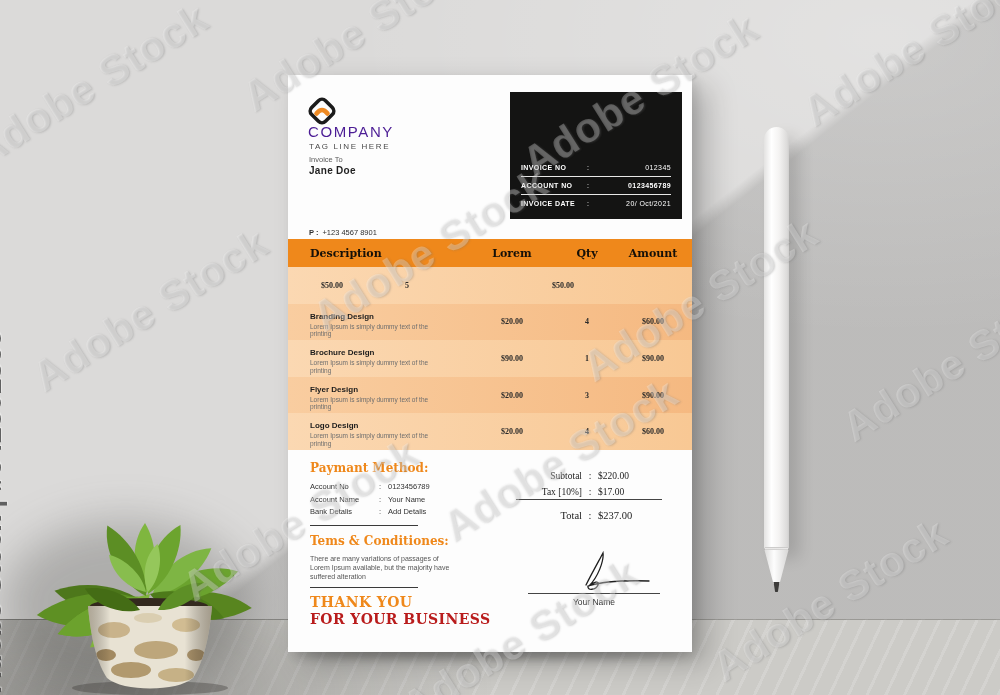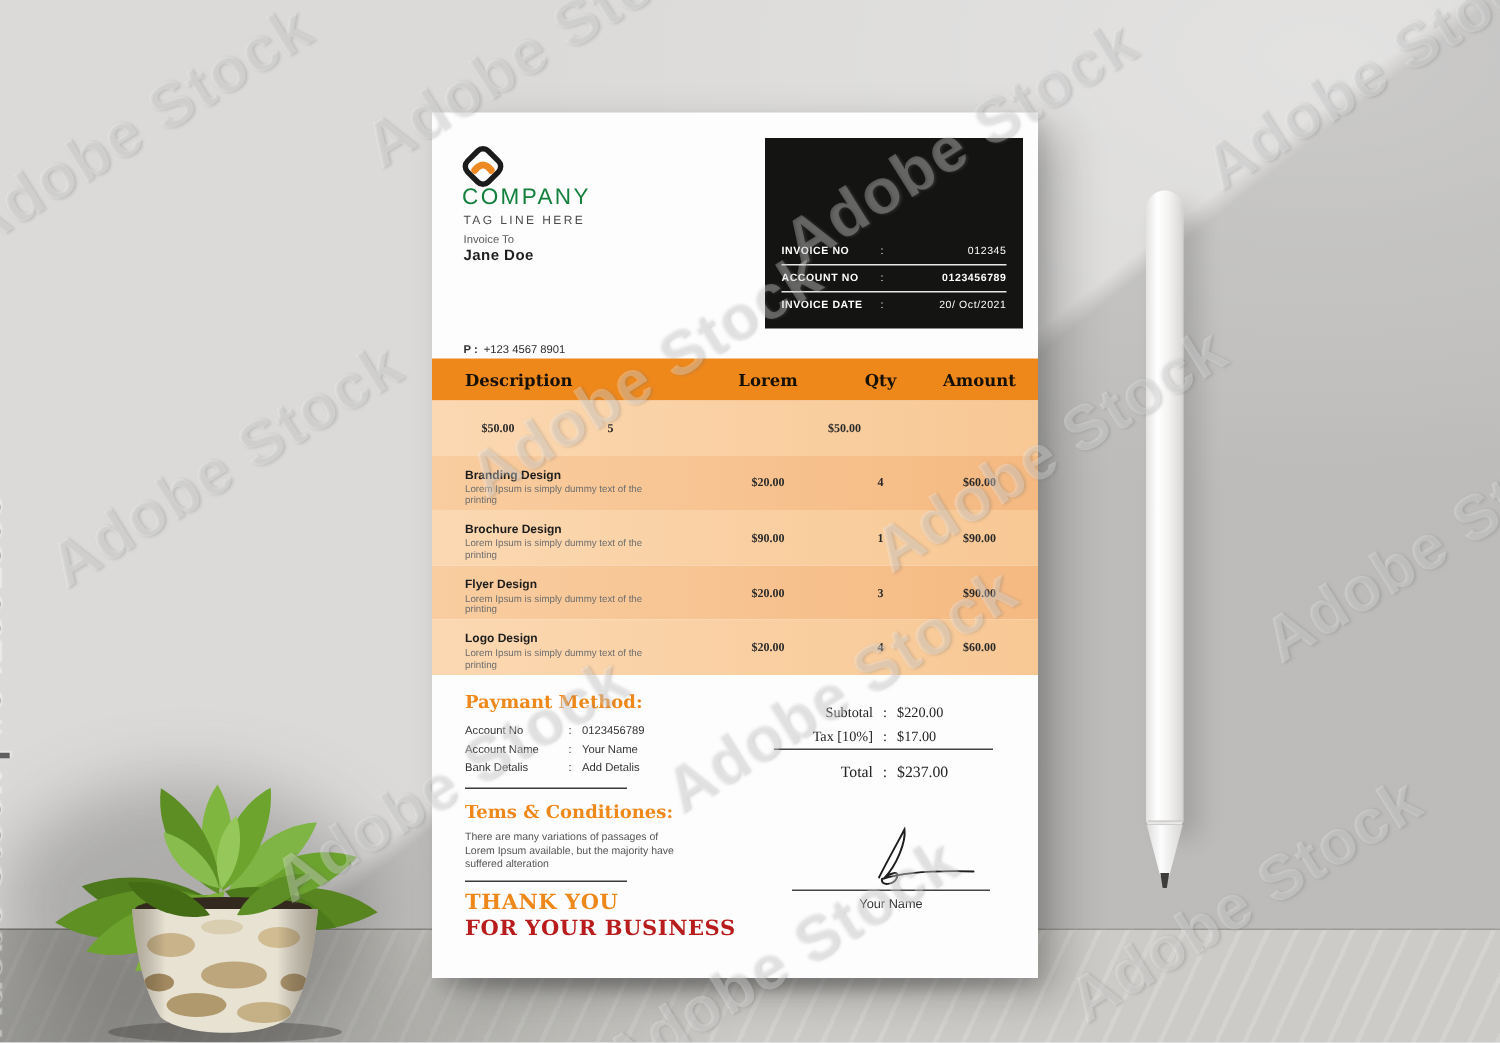--- a/index.html
+++ b/index.html
@@ -29,21 +29,21 @@
   .pen .seam{position:absolute;left:1px;top:420px;width:23px;height:3px;background:linear-gradient(#bfbebd,#f2f1f0 60%,#bfbebd);}
   .pen .cone{position:absolute;left:0;top:423px;width:25px;height:34px;
     background:linear-gradient(90deg,#dcdbda,#fdfdfd 40%,#d6d5d4);
     clip-path:polygon(2% 0,98% 0,62% 100%,38% 100%);}
   .pen .tip{position:absolute;left:9px;top:455px;width:7px;height:10px;background:#3d3c3a;clip-path:polygon(8% 0,92% 0,70% 100%,30% 100%);border-radius:0 0 3px 3px;}
 
   
   .paper{position:absolute;left:288px;top:75px;width:404px;height:577px;background:#fdfdfd;
          box-shadow:16px 12px 28px rgba(0,0,0,.22), 5px 5px 10px rgba(0,0,0,.10);}
   .abs{position:absolute;}
-  .company-name{left:20px;top:48px;font-size:15px;letter-spacing:1.6px;color:#15803d;}
+  .company-name{left:20px;top:48px;font-size:15px;letter-spacing:1.6px;color:#4c1d95;}
   .tagline{left:21px;top:67px;font-size:8px;letter-spacing:1.6px;color:#4a4a4a;}
   .invto{left:21px;top:80px;font-size:7.5px;color:#5a5a5a;}
   .client{left:21px;top:90px;font-size:10px;font-weight:bold;color:#1f1f1f;letter-spacing:.3px;}
   .addr{left:21px;top:106px;font-size:7.5px;color:#3c3c3c;line-height:9.5px;width:150px;}
   .contact{font-size:7.5px;color:#2f2f2f;margin-top:24px;}
   .contact b{margin-right:4px;}
   .p-row{left:21px;top:129px;}
   .m-row{left:21px;top:141px;}
 
   .panel{left:222px;top:17px;width:172px;height:127px;background:#141413;color:#fff;}

